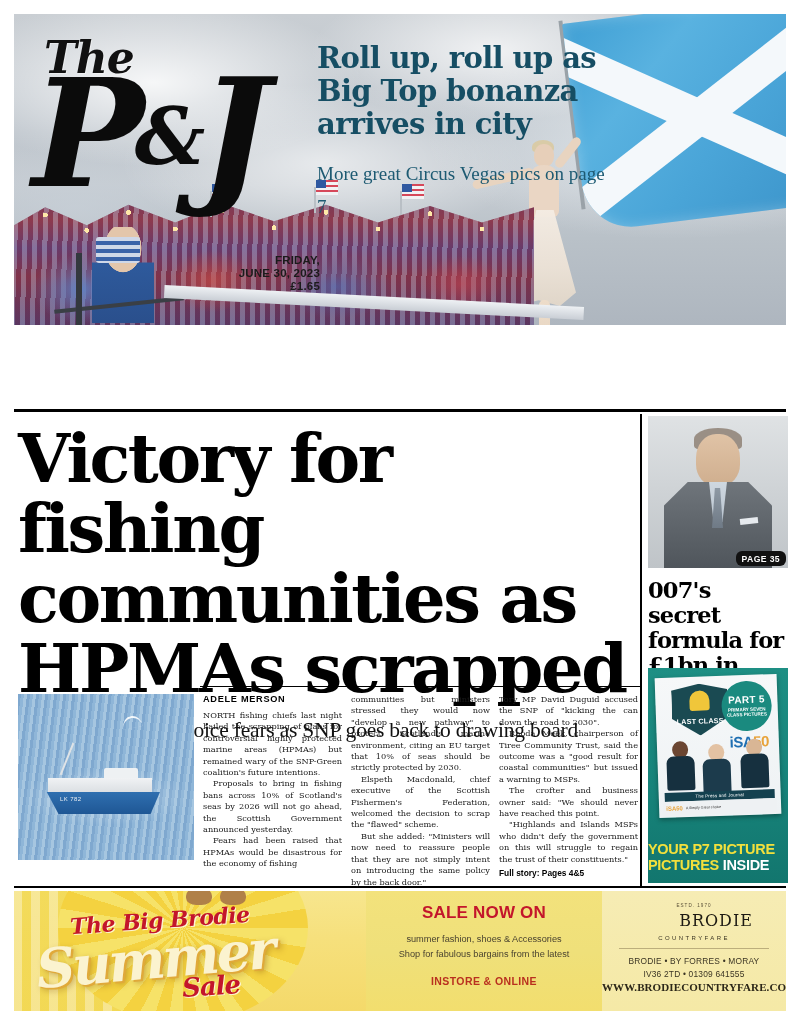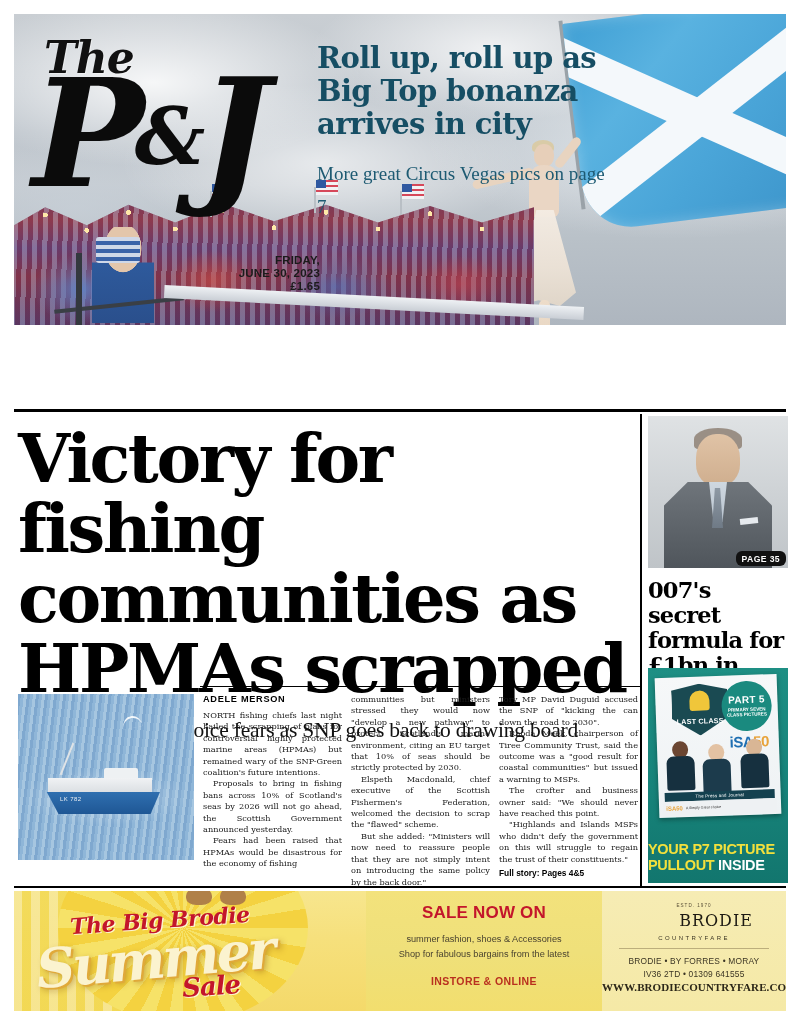--- a/index.html
+++ b/index.html
@@ -706,21 +706,21 @@
       </div>
       <div class="pull-band">The Press and Journal</div>
       <div class="pull-foot">
         <div class="pf-isa"><span>iSA</span><span>50</span></div>
         <div class="pf-txt">A Simply Great choice</div>
       </div>
     </div>
     <div class="pull-cta">
       <div class="l1">YOUR P7 PICTURE</div>
       <div class="l2">
-        <span class="y">PULLOUT</span>
+        <span class="y">PICTURES</span>
         <span class="w">INSIDE</span>
       </div>
     </div>
   </div>
 
   <div class="ad">
     <div class="ad-left">
       <div class="ad-stripes"></div>
       <div class="ad-sun"></div>
       <div class="ad-sandal"></div>

